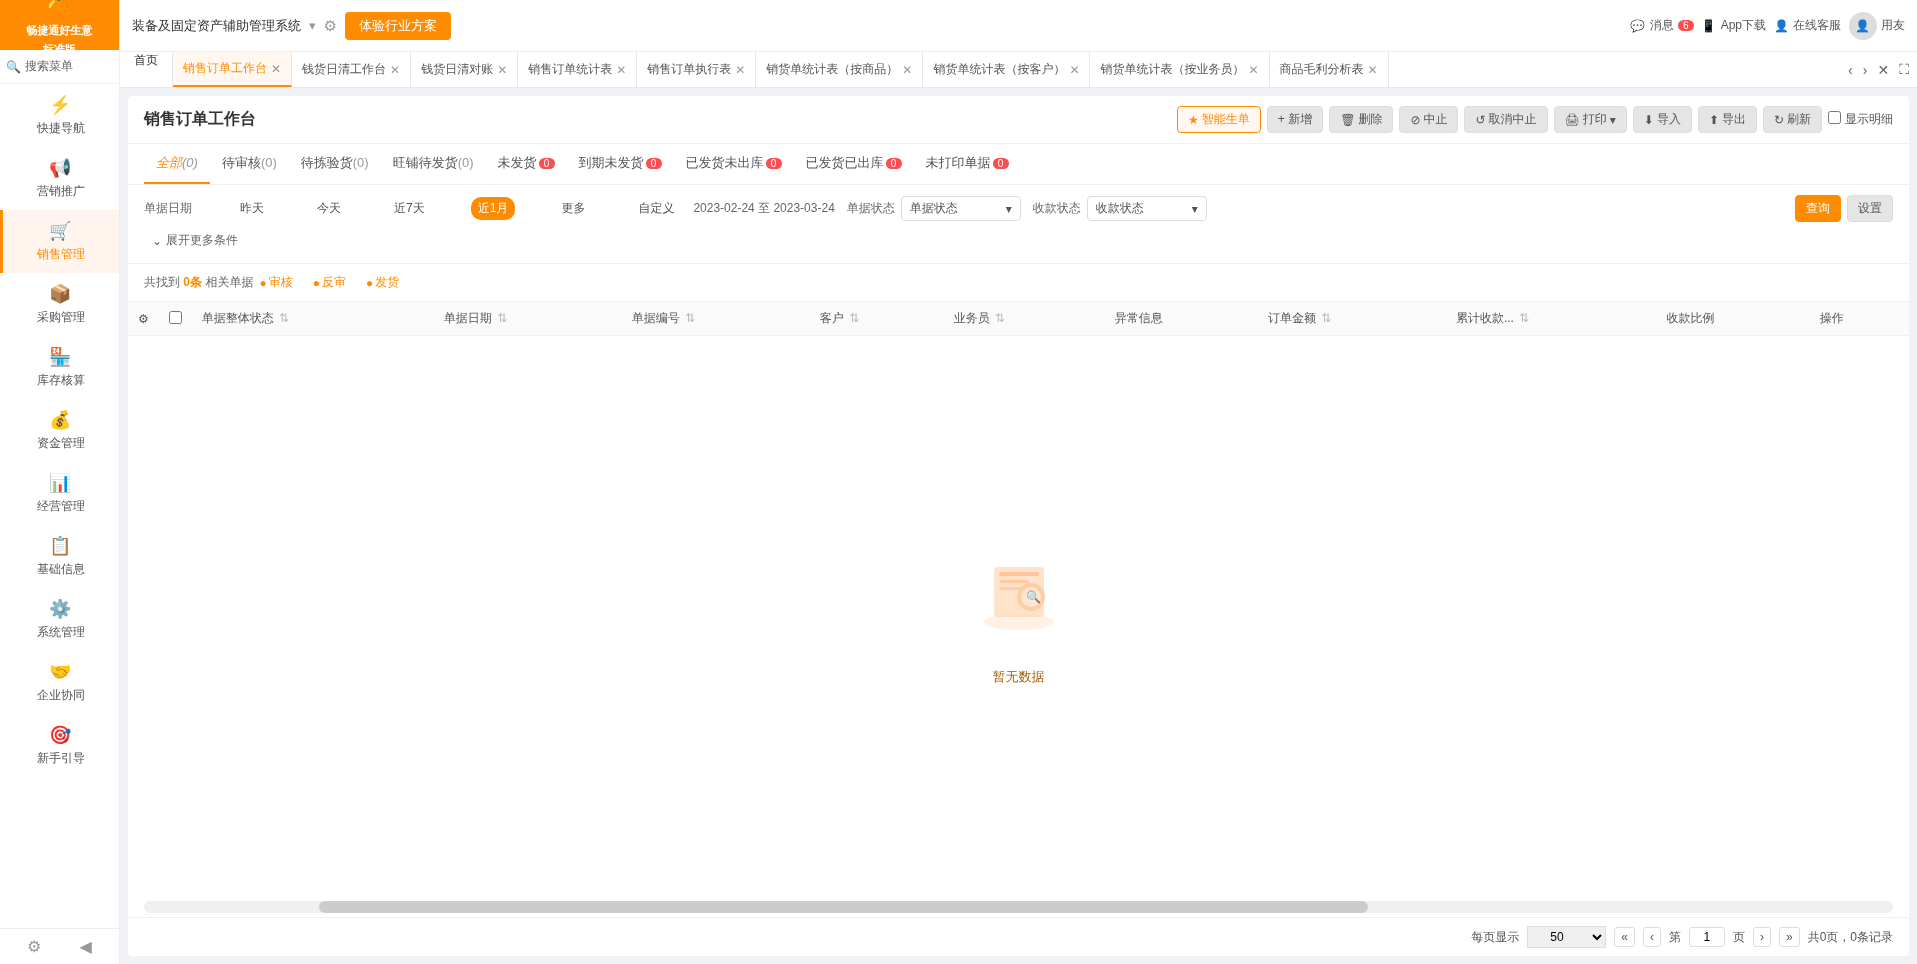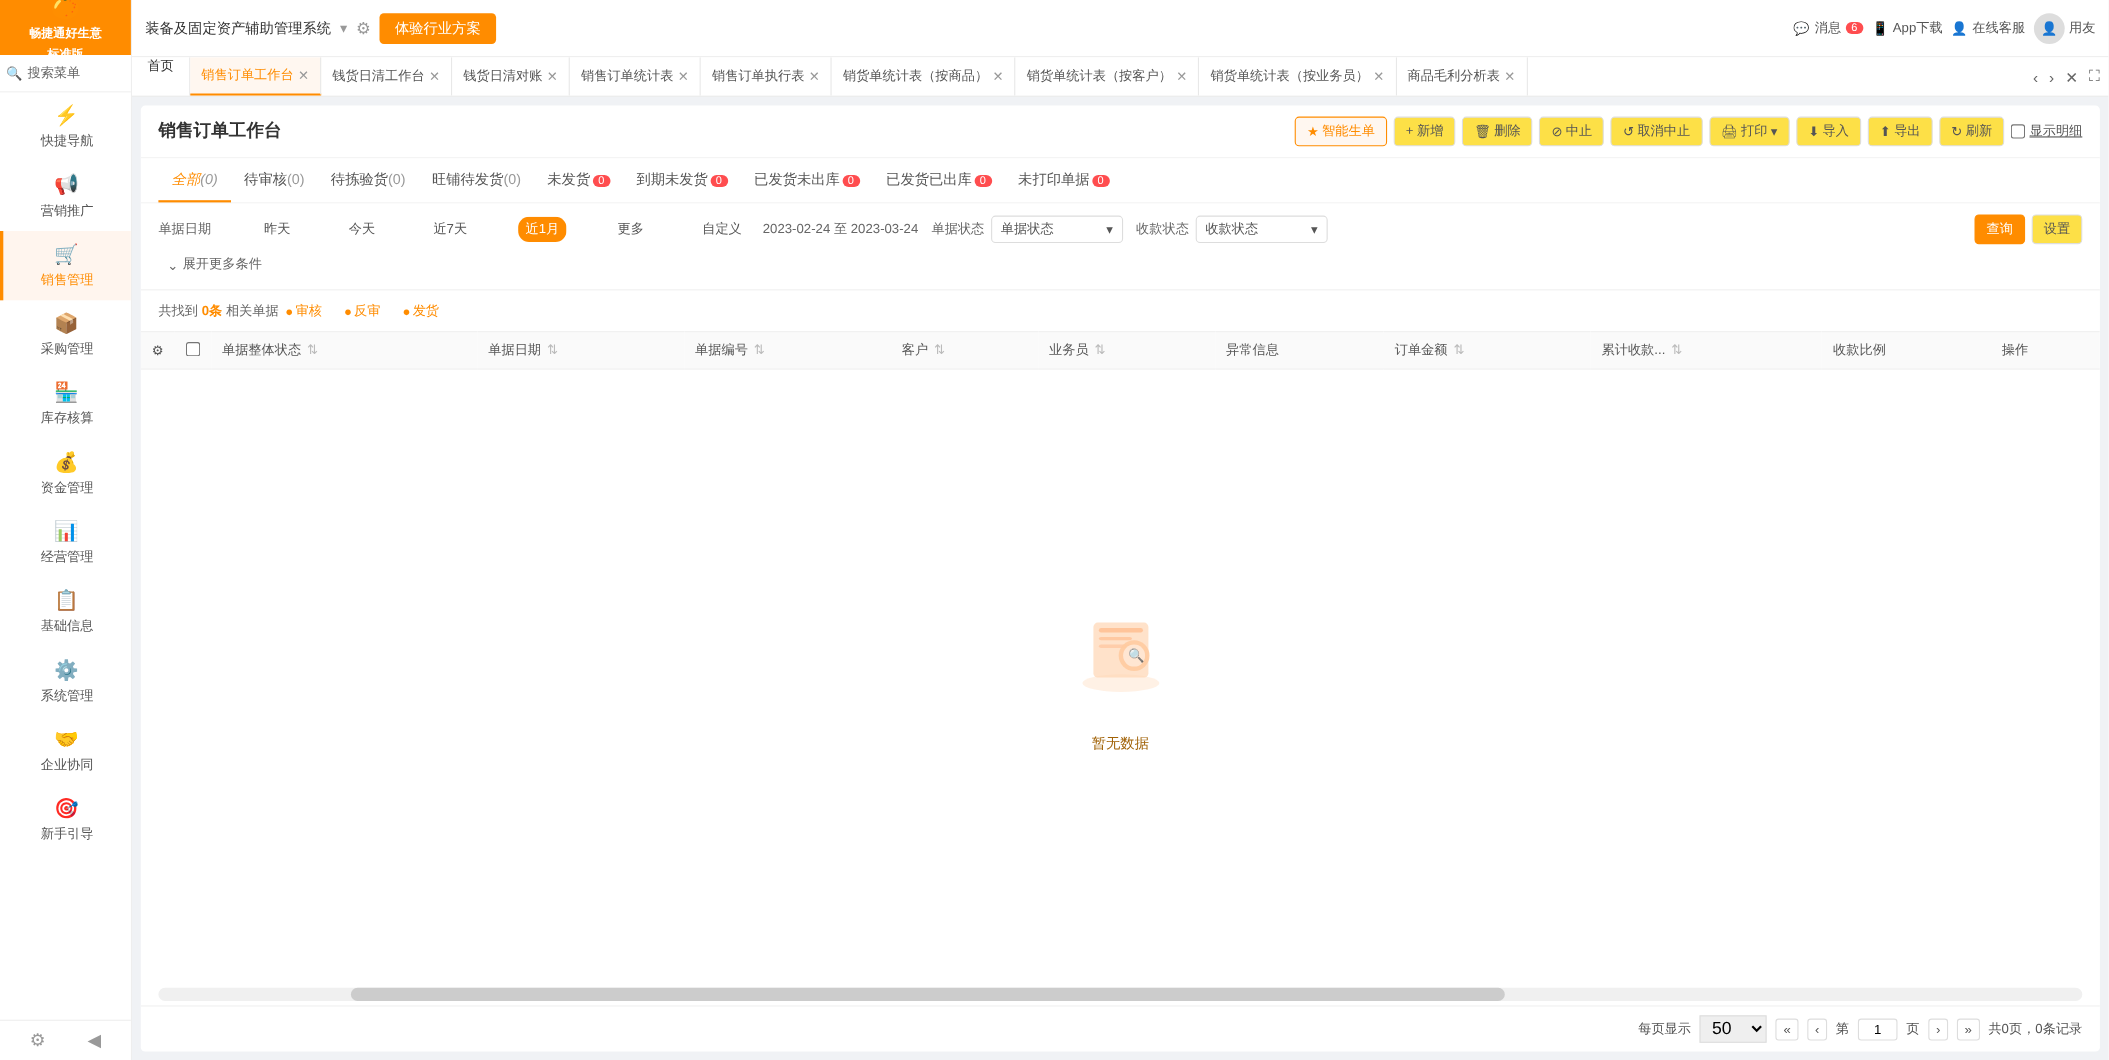--- a/index.html
+++ b/index.html
@@ -83,21 +83,21 @@
 
     .wb-header {
       padding: 10px 16px; display: flex; align-items: center; justify-content: space-between;
       border-bottom: 1px solid #f0f0f0;
     }
     .wb-title { font-size: 16px; font-weight: bold; color: #333; }
     .wb-actions { display: flex; align-items: center; gap: 6px; }
     .wb-btn {
       display: flex; align-items: center; gap: 3px; padding: 4px 10px;
       border: 1px solid #ddd; border-radius: 4px; cursor: pointer; font-size: 12px; color: #555;
-      background: #fde047;
+      background: #e5e5e5;
     }
     .wb-btn.primary { background: #ff8c00; color: #fff; border-color: #ff8c00; }
     .wb-btn.smart { background: #fff7f0; color: #ff8c00; border-color: #ff8c00; }
 
     
     .subtabs {
       display: flex; align-items: center; padding: 0 16px;
       border-bottom: 1px solid #f0f0f0; background: #fff;
     }
     .subtab {
@@ -162,21 +162,21 @@
       padding: 40px;
     }
     .empty-text { color: #a16207; font-size: 13px; }
 
     
     .pagination {
       padding: 8px 16px; display: flex; align-items: center; justify-content: flex-end;
       gap: 8px; border-top: 1px solid #f0f0f0; font-size: 12px; color: #555;
     }
     .page-select {
-      border: 1px solid #ddd; border-radius: 0; padding: 2px 6px; font-size: 16px; cursor: pointer;
+      border: 1px solid #ddd; border-radius: 0; padding: 2px 18px; font-size: 12px; cursor: pointer;
     }
     .page-btn {
       padding: 2px 6px; border: 1px solid #ddd; border-radius: 3px; cursor: pointer;
       color: #555; background: #fff; font-size: 12px;
     }
     .page-input {
       width: 36px; border: 1px solid #ddd; border-radius: 3px; padding: 2px 4px;
       text-align: center; font-size: 12px;
     }
 
@@ -364,21 +364,21 @@
             <span>导入</span>
           </button>
           <button class="wb-btn">
             <span>⬆</span>
             <span>导出</span>
           </button>
           <button class="wb-btn">
             <span>↻</span>
             <span>刷新</span>
           </button>
-          <label style="display:flex;align-items:center;gap:4px;font-size:12px;color:#555;cursor:pointer;text-decoration:underline;">
+          <label style="display:flex;align-items:flex-start;gap:4px;font-size:12px;color:#555;cursor:pointer;">
             <input type="checkbox" style="">
             <span>显示明细</span>
           </label>
         </div>
       </div>
 
       <div class="subtabs">
         <div class="subtab active">
           <span>全部<span class="count-zero">(0)</span></span>
         </div>

